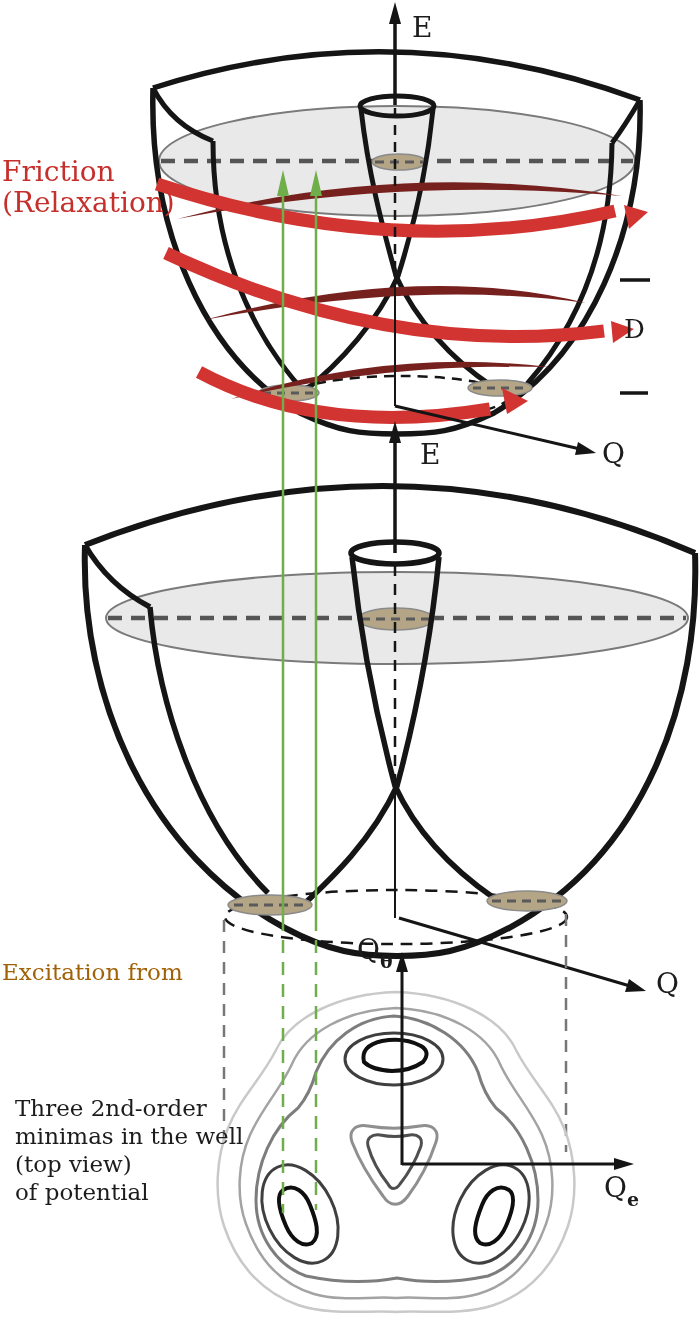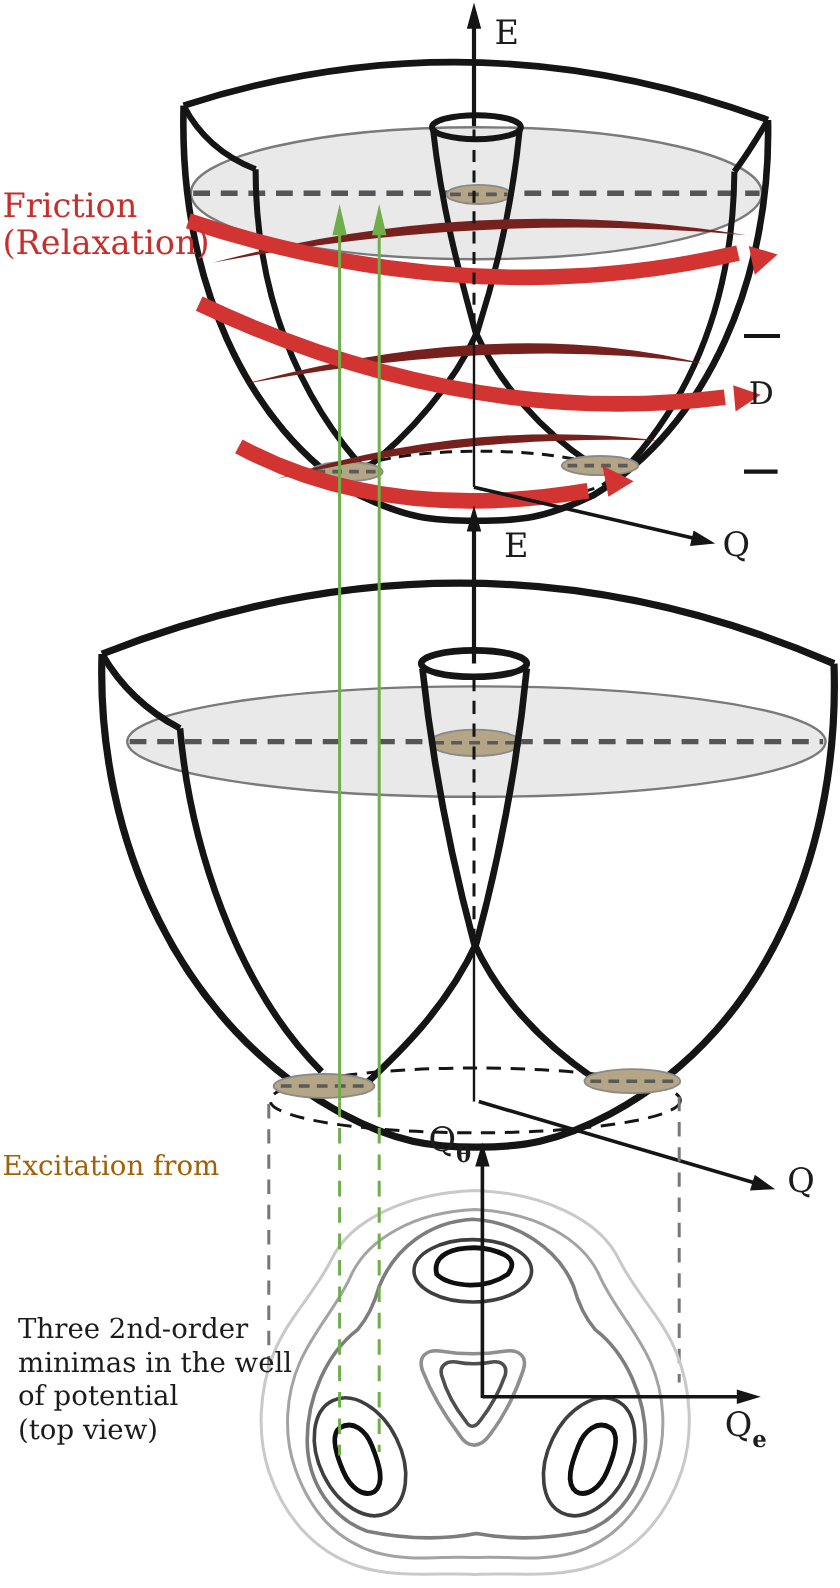--- a/index.html
+++ b/index.html
@@ -180,17 +180,17 @@
     <div>(Relaxation)</div>
   </div>
 
   <div class="lbl excite" style="left:2px;top:958px;">
     <div>Excitation from</div>
   </div>
 
   <div class="lbl note" style="left:2px;top:1094px;margin-left:13px;">
     <div>Three 2nd-order</div>
     <div>minimas in the well</div>
+    <div>(top view)</div>
     <div>of potential</div>
-    <div>(top view)</div>
   </div>
 
 </div>
 
 </body></html>

